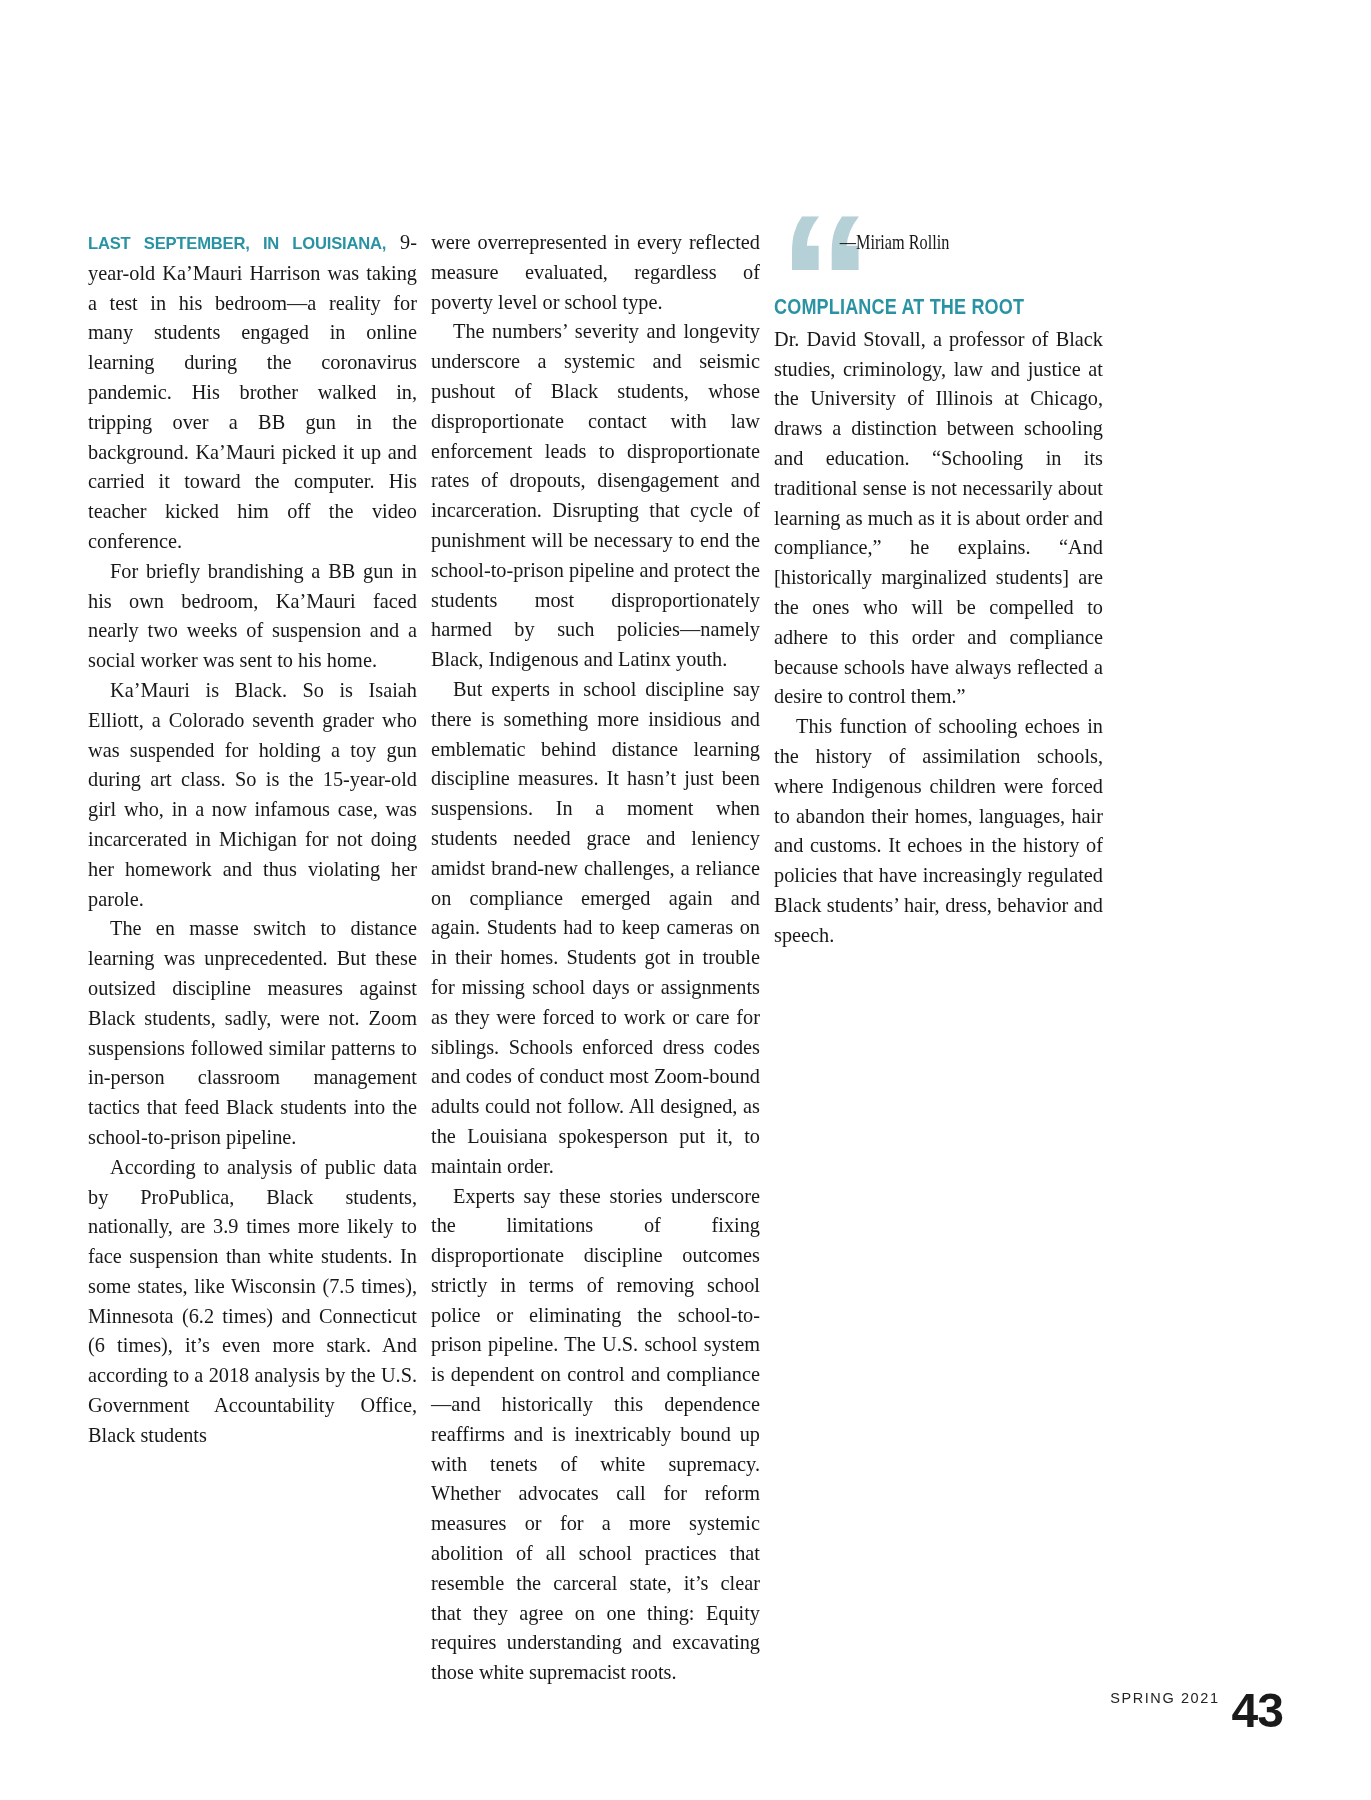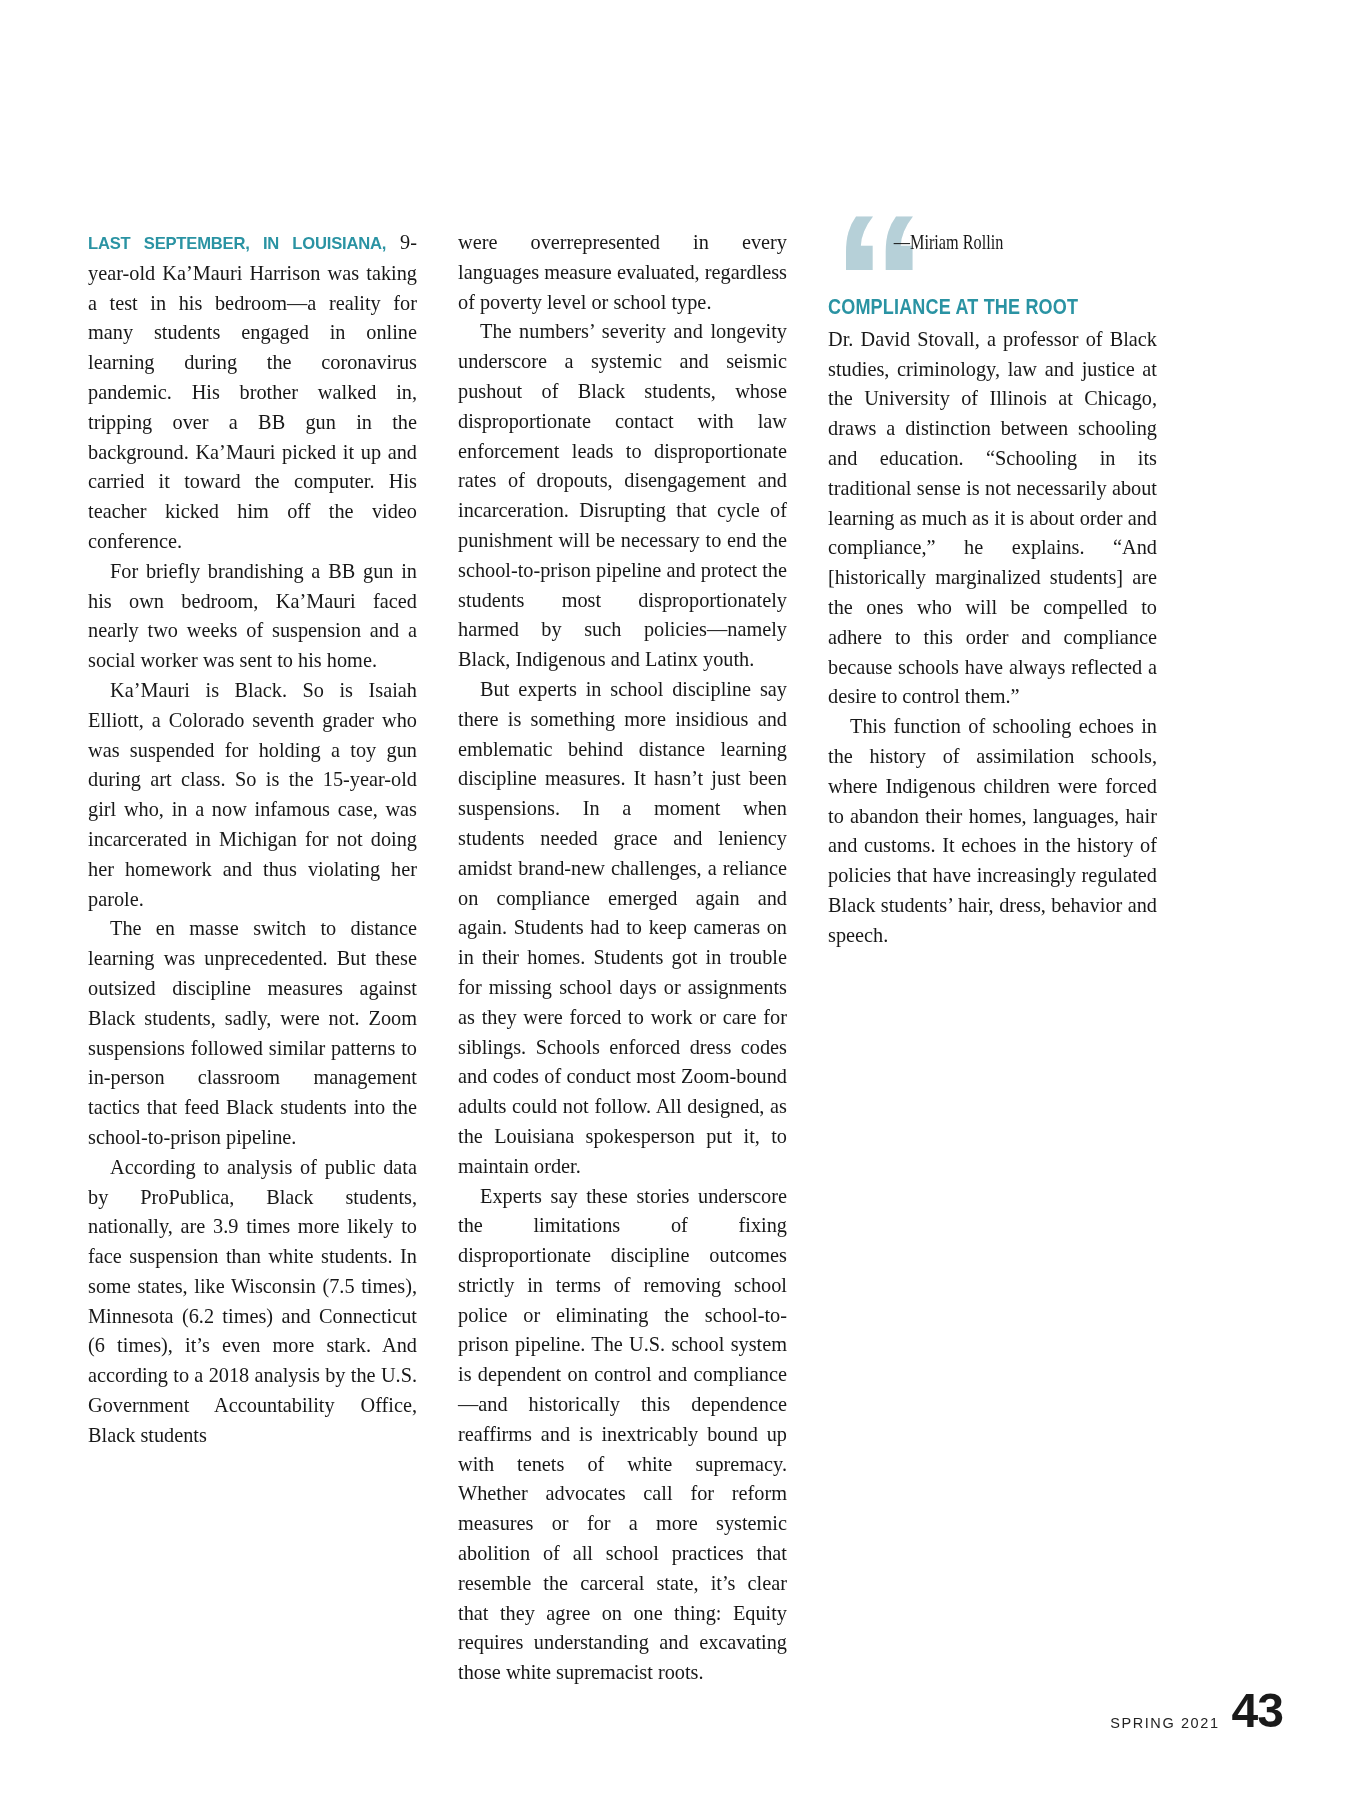--- a/index.html
+++ b/index.html
@@ -24,21 +24,21 @@
     background: #ffffff;
   }
 
   
   .columns {
     position: absolute;
     left: 88px;
     top: 228px;
     width: 1196px;
     display: flex;
-    gap: 41px;
+    gap: 14px;
     align-items: flex-start;
   }
   .col {
     width: 329px;
     flex: 0 0 329px;
   }
 
   .col p {
     margin: 0;
     font-family: "Liberation Serif", serif;
@@ -118,21 +118,21 @@
     transform-origin: left center;
     white-space: nowrap;
   }
 
   
   .footer {
     position: absolute;
     right: 88px;
     bottom: 69px;
     display: flex;
-    align-items: flex-end;
+    align-items: flex-start;
     gap: 12px;
   }
   .footer-issue {
     font-family: "Liberation Sans", sans-serif;
     font-size: 14.5px;
     letter-spacing: 1.6px;
     color: #232323;
     text-transform: uppercase;
   }
   .footer-pageno {
@@ -153,21 +153,21 @@
 
     <div class="col">
       <p><span class="lead-in">LAST SEPTEMBER, IN LOUISIANA,</span><span> 9-year-old Ka’Mauri Harrison was taking a test in his bedroom—a reality for many students engaged in online learning during the coronavirus pandemic. His brother walked in, tripping over a BB gun in the background. Ka’Mauri picked it up and carried it toward the computer. His teacher kicked him off the video conference.</span></p>
       <p>For briefly brandishing a BB gun in his own bedroom, Ka’Mauri faced nearly two weeks of suspension and a social worker was sent to his home.</p>
       <p>Ka’Mauri is Black. So is Isaiah Elliott, a Colorado seventh grader who was suspended for holding a toy gun during art class. So is the 15-year-old girl who, in a now infamous case, was incarcerated in Michigan for not doing her homework and thus violating her parole.</p>
       <p>The en masse switch to distance learning was unprecedented. But these outsized discipline measures against Black students, sadly, were not. Zoom suspensions followed similar patterns to in-person classroom management tactics that feed Black students into the school-to-prison pipeline.</p>
       <p>According to analysis of public data by ProPublica, Black students, nationally, are 3.9 times more likely to face suspension than white students. In some states, like Wisconsin (7.5 times), Minnesota (6.2 times) and Connecticut (6 times), it’s even more stark. And according to a 2018 analysis by the U.S. Government Accountability Office, Black students</p>
     </div>
 
     <div class="col">
-      <p>were overrepresented in every languages measure evaluated, regardless of poverty level or school type.</p>
+      <p>were overrepresented in every reflected measure evaluated, regardless of poverty level or school type.</p>
       <p>The numbers’ severity and longevity underscore a systemic and seismic pushout of Black students, whose disproportionate contact with law enforcement leads to disproportionate rates of dropouts, disengagement and incarceration. Disrupting that cycle of punishment will be necessary to end the school-to-prison pipeline and protect the students most disproportionately harmed by such policies—namely Black, Indigenous and Latinx youth.</p>
       <p>But experts in school discipline say there is something more insidious and emblematic behind distance learning discipline measures. It hasn’t just been suspensions. In a moment when students needed grace and leniency amidst brand-new challenges, a reliance on compliance emerged again and again. Students had to keep cameras on in their homes. Students got in trouble for missing school days or assignments as they were forced to work or care for siblings. Schools enforced dress codes and codes of conduct most Zoom-bound adults could not follow. All designed, as the Louisiana spokesperson put it, to maintain order.</p>
       <p>Experts say these stories underscore the limitations of fixing disproportionate discipline outcomes strictly in terms of removing school police or eliminating the school-to-prison pipeline. The U.S. school system is dependent on control and compliance—and historically this dependence reaffirms and is inextricably bound up with tenets of white supremacy. Whether advocates call for reform measures or for a more systemic abolition of all school practices that resemble the carceral state, it’s clear that they agree on one thing: Equity requires understanding and excavating those white supremacist roots.</p>
     </div>
 
     <div class="col">
 
       <div class="pullquote">
         <div class="quote-mark">“</div>
         <p class="quote-attrib">—Miriam Rollin</p>

